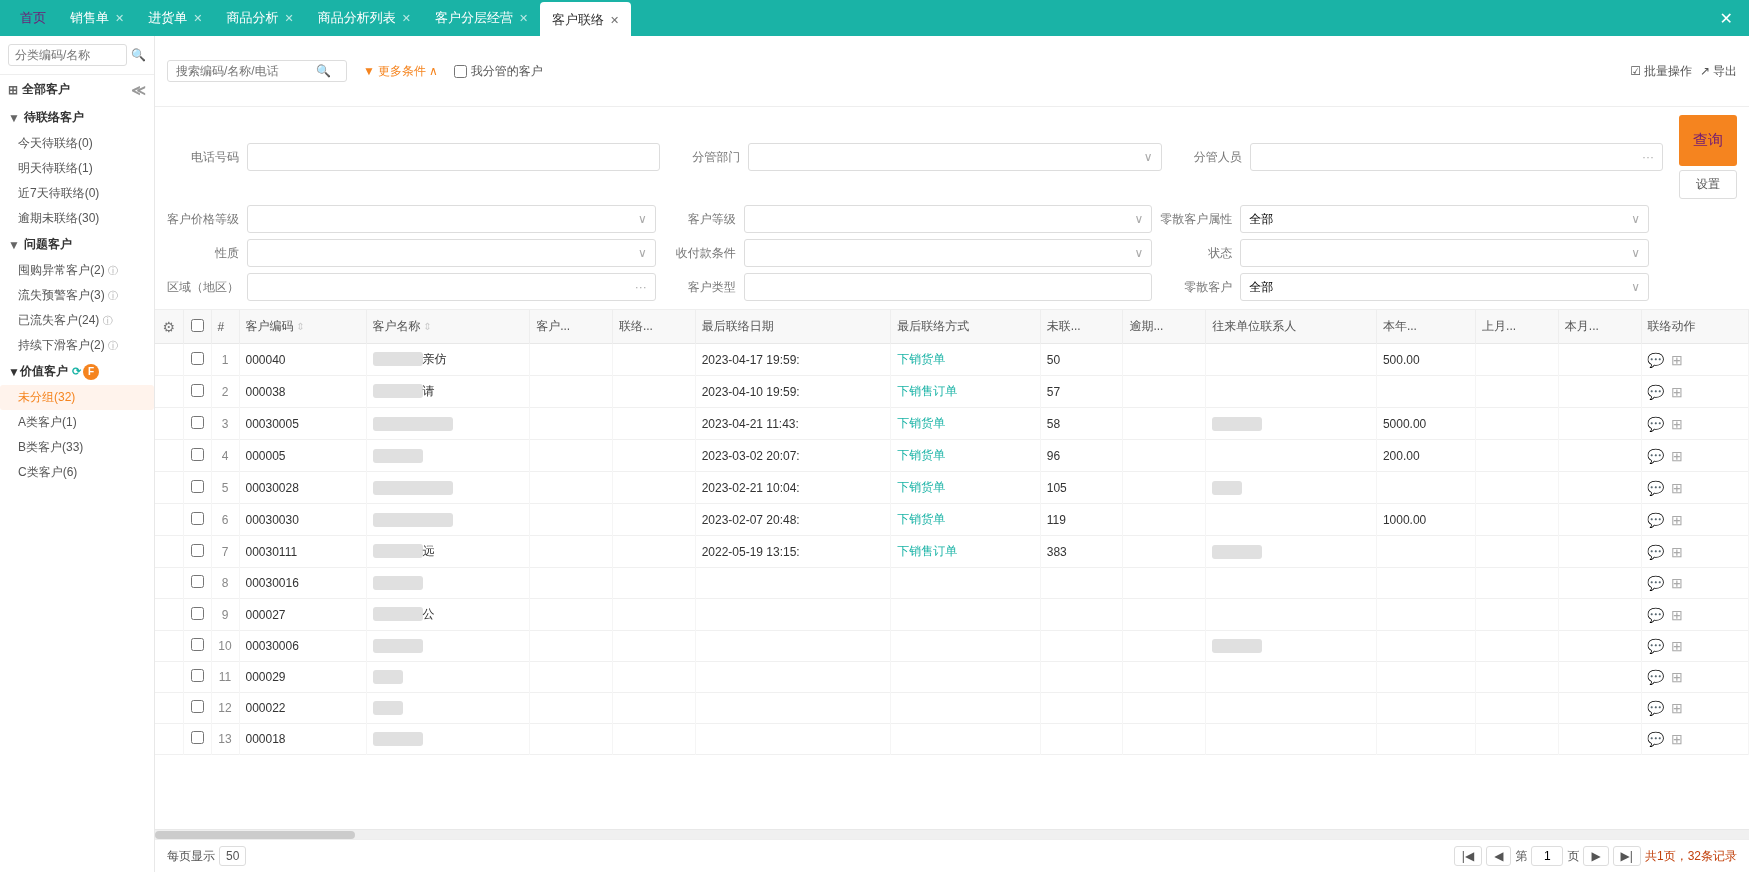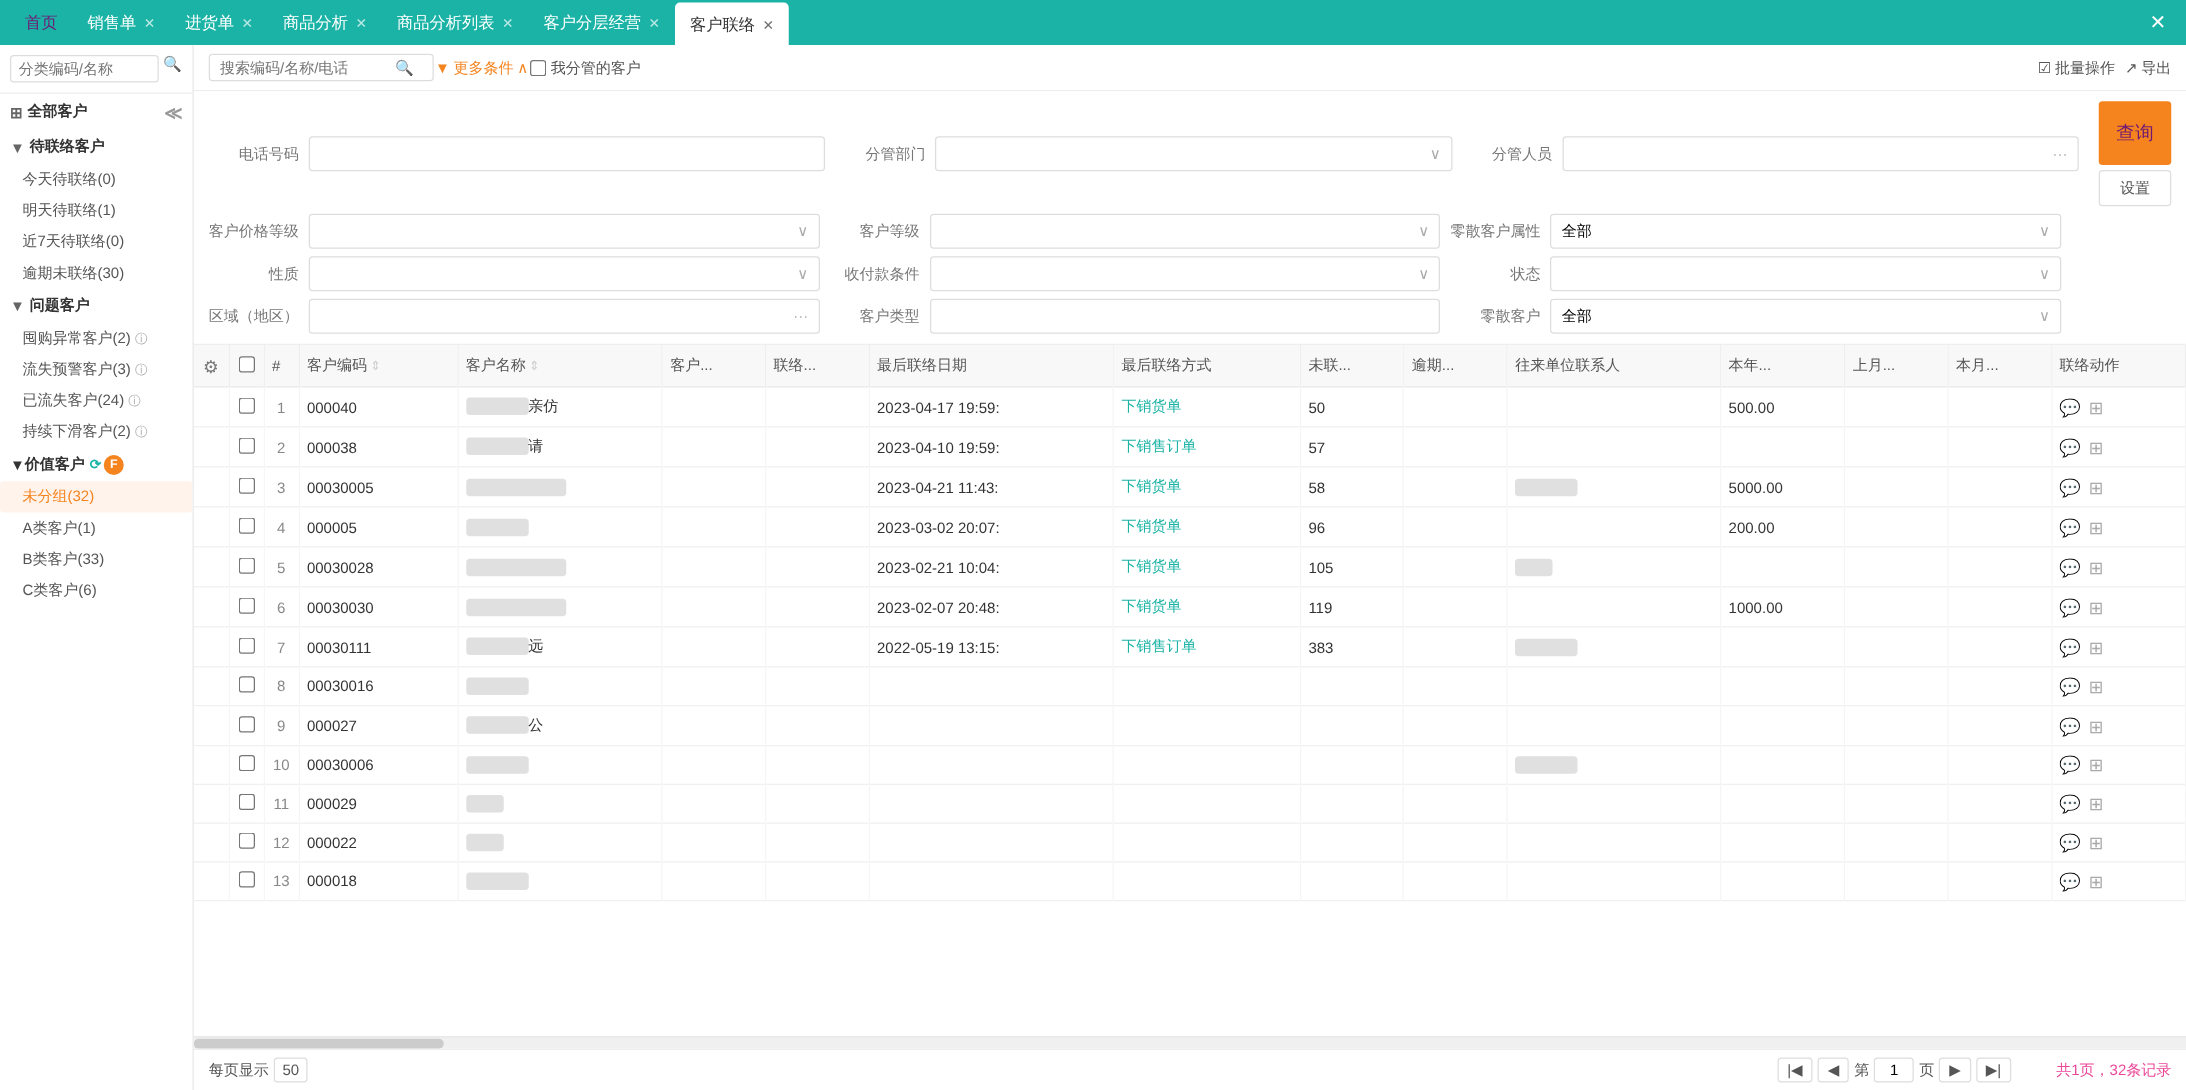--- a/index.html
+++ b/index.html
@@ -57,21 +57,21 @@
     
     .sidebar {
       width: 155px;
       background: #fff;
       border-right: 1px solid #e8e8e8;
       overflow-y: auto;
       flex-shrink: 0;
     }
     .sidebar-search {
       display: flex;
-      align-items: flex-start;
+      align-items: center;
       padding: 8px;
       border-bottom: 1px solid #eee;
     }
     .sidebar-search input {
       border: 1px solid #ddd;
       border-radius: 3px;
       padding: 3px 6px;
       width: 100%;
       font-size: 12px;
       outline: none;
@@ -153,24 +153,24 @@
       flex: 1;
       display: flex;
       flex-direction: column;
       overflow: hidden;
     }
 
     
     .filter-bar {
       background: #fff;
       border-bottom: 1px solid #eee;
-      padding: 7px 12px;
-      display: flex;
-      align-items: center;
-      gap: 1px;
+      padding: 24px 12px;
+      display: flex;
+      align-items: center;
+      gap: 16px;
     }
     .filter-search-input {
       display: flex;
       align-items: center;
       border: 1px solid #ddd;
       border-radius: 3px;
       padding: 3px 8px;
       width: 180px;
     }
     .filter-search-input input {
@@ -409,21 +409,21 @@
       color: #555;
     }
     .page-input {
       border: 1px solid #ddd;
       border-radius: 3px;
       padding: 2px 5px;
       width: 32px;
       text-align: center;
       font-size: 12px;
     }
-    .total-info { color: #ec4899; margin-left: 32px; }
+    .total-info { color: #c2410c; }
 
     
     .table-scroll-bar {
       height: 10px;
       background: #f0f0f0;
       border-top: 1px solid #e8e8e8;
     }
     .table-scroll-thumb {
       height: 8px;
       width: 200px;

